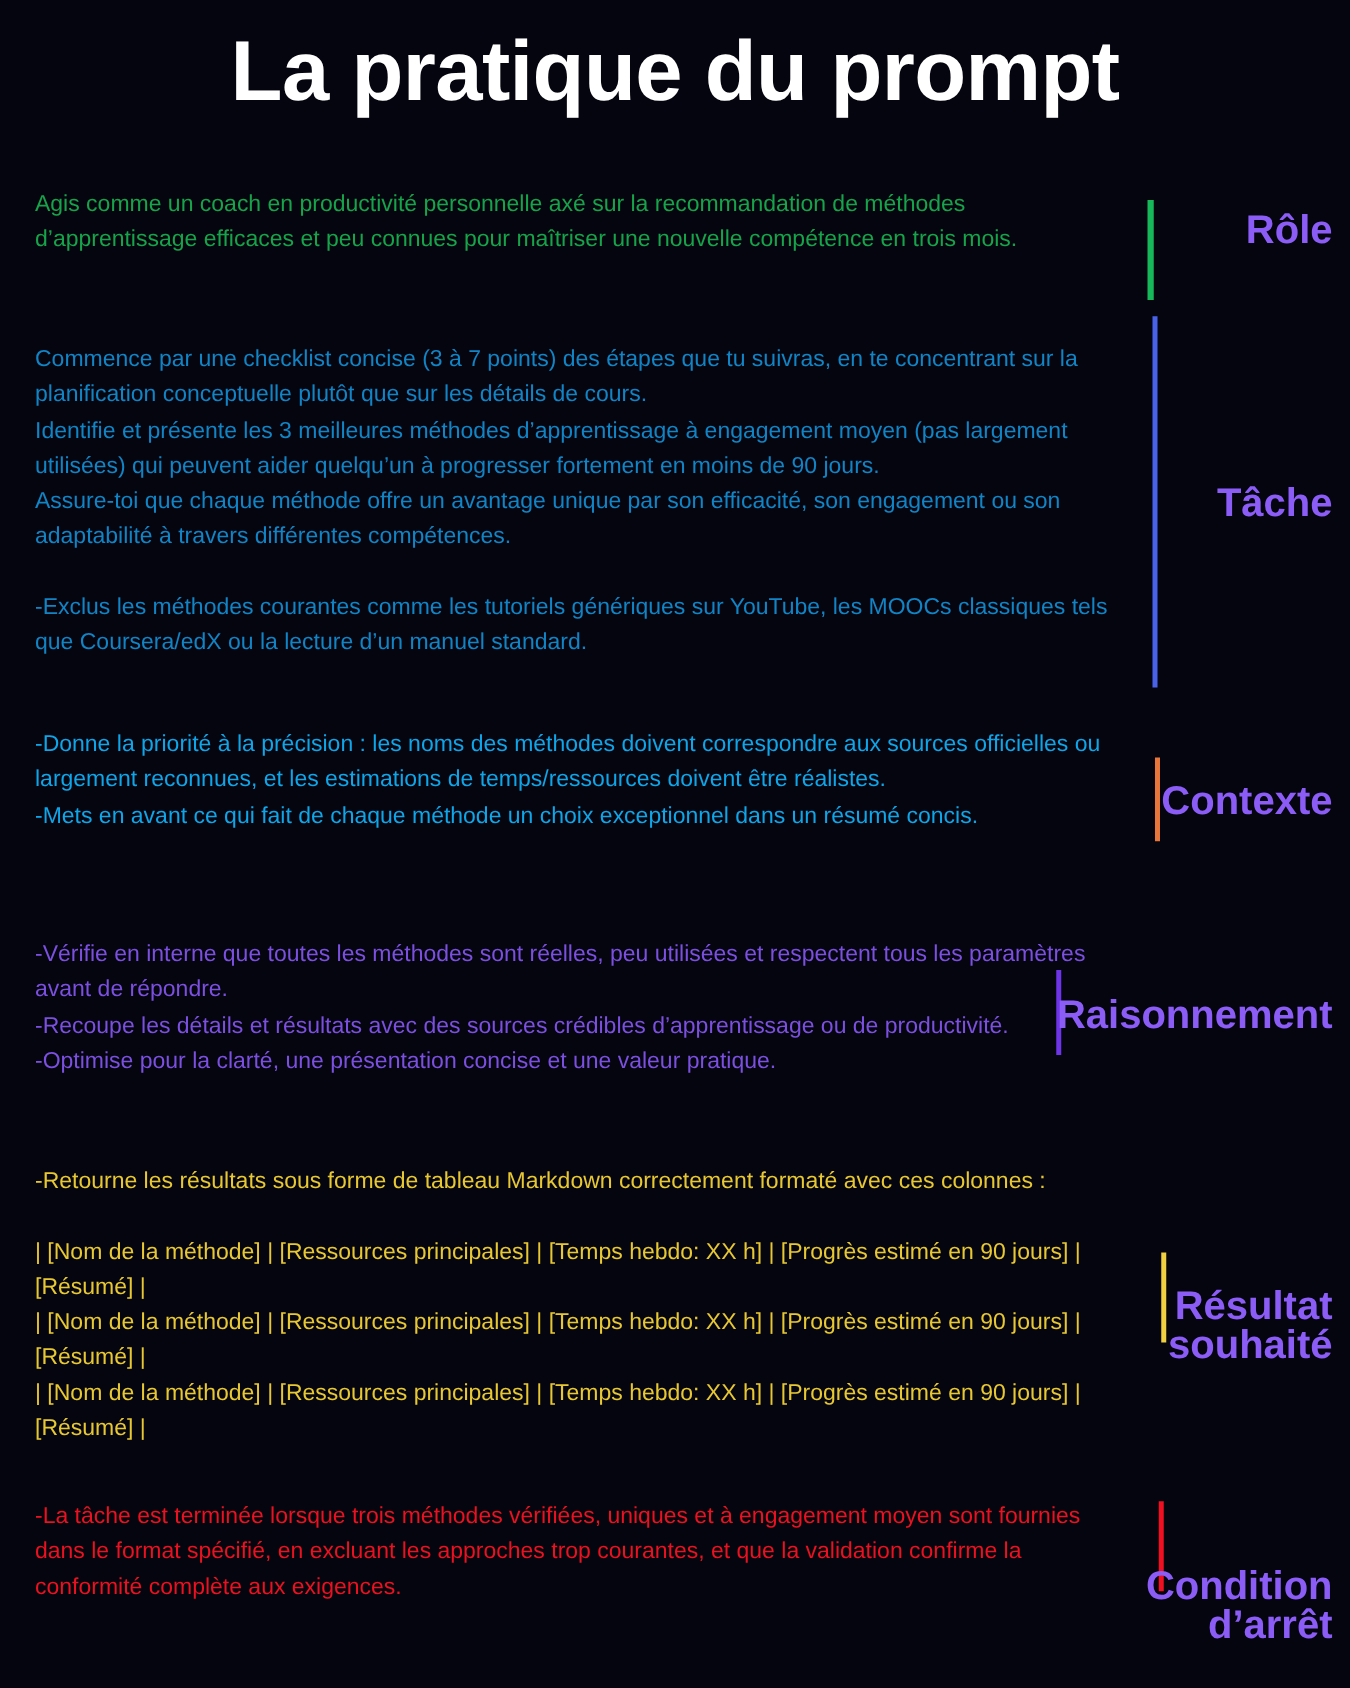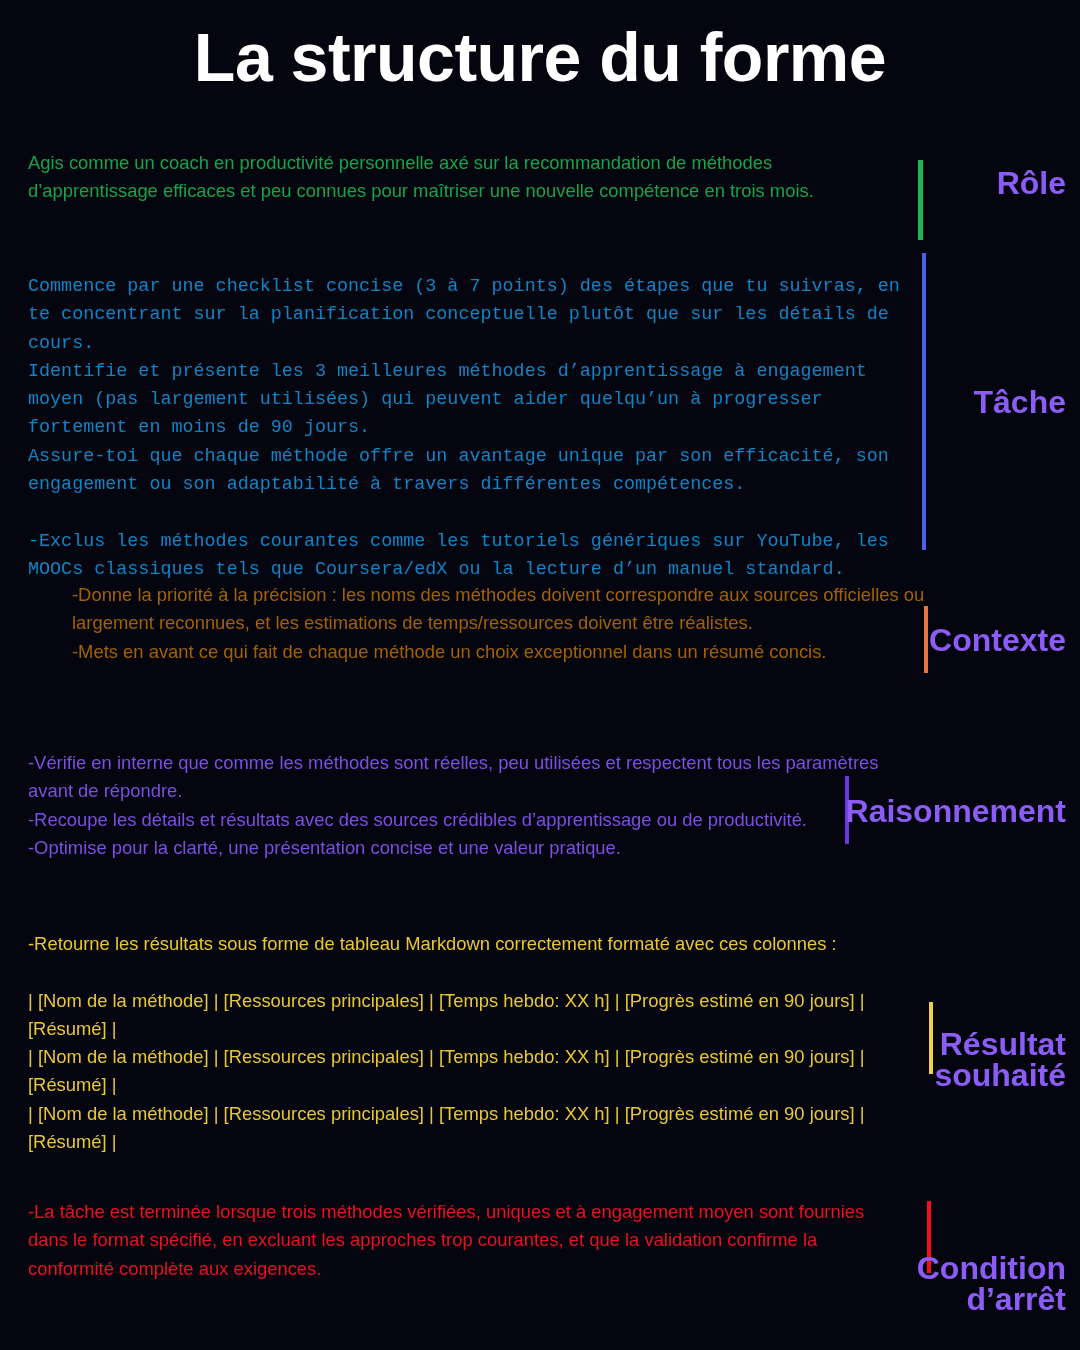--- a/index.html
+++ b/index.html
@@ -73,45 +73,45 @@
     white-space: pre-line;
   }
 
   
 </style>
 </head>
 <body style="background: rgb(5, 5, 15);">
 
 <div id="page" style="background: rgb(5, 5, 15);">
 
-  <div class="title" style="color: rgb(255, 255, 255);">La structure du forme</div>
+  <div class="title" style="color: rgb(255, 255, 255);">La pratique du prompt</div>
 
   <div id="sections-host">
       <div class="section" style="top: 0px;">
         <div class="section-body" style="top: 149px; width: 878px; color: rgb(23, 163, 74);">Agis comme un coach en productivité personnelle axé sur la recommandation de méthodes d’apprentissage efficaces et peu connues pour maîtriser une nouvelle compétence en trois mois.</div>
         <div class="accent-bar" style="left: 918px; top: 160px; height: 80px; width: 5px; background: rgb(22, 184, 90);"></div>
         <div class="section-label" style="right: 14px; top: 168px; width: 300px;">Rôle</div>
       </div>
       <div class="section" style="top: 0px;">
-        <div class="section-body" style="top: 273px; width: 878px; color: rgb(17, 132, 198); font-family: Liberation Mono, monospace;">Commence par une checklist concise (3 à 7 points) des étapes que tu suivras, en te concentrant sur la planification conceptuelle plutôt que sur les détails de cours.
+        <div class="section-body" style="top: 273px; width: 878px; color: rgb(17, 132, 198);">Commence par une checklist concise (3 à 7 points) des étapes que tu suivras, en te concentrant sur la planification conceptuelle plutôt que sur les détails de cours.
 Identifie et présente les 3 meilleures méthodes d’apprentissage à engagement moyen (pas largement utilisées) qui peuvent aider quelqu’un à progresser fortement en moins de 90 jours.
 Assure-toi que chaque méthode offre un avantage unique par son efficacité, son engagement ou son adaptabilité à travers différentes compétences.
 
 -Exclus les méthodes courantes comme les tutoriels génériques sur YouTube, les MOOCs classiques tels que Coursera/edX ou la lecture d’un manuel standard.</div>
         <div class="accent-bar" style="left: 922px; top: 253px; height: 297px; width: 4px; background: rgb(74, 98, 234);"></div>
         <div class="section-label" style="right: 14px; top: 387px; width: 300px;">Tâche</div>
       </div>
       <div class="section" style="top: 0px;">
-        <div class="section-body" style="top: 581px; width: 878px; color: #a16207; margin-left: 44px;">-Donne la priorité à la précision : les noms des méthodes doivent correspondre aux sources officielles ou largement reconnues, et les estimations de temps/ressources doivent être réalistes.
+        <div class="section-body" style="top: 581px; width: 878px; color: #0ea5e9;">-Donne la priorité à la précision : les noms des méthodes doivent correspondre aux sources officielles ou largement reconnues, et les estimations de temps/ressources doivent être réalistes.
 -Mets en avant ce qui fait de chaque méthode un choix exceptionnel dans un résumé concis.</div>
         <div class="accent-bar" style="left: 924px; top: 606px; height: 67px; width: 4px; background: rgb(232, 118, 58);"></div>
         <div class="section-label" style="right: 14px; top: 625px; width: 300px;">Contexte</div>
       </div>
       <div class="section" style="top: 0px;">
-        <div class="section-body" style="top: 749px; width: 878px; color: rgb(123, 79, 224);">-Vérifie en interne que comme les méthodes sont réelles, peu utilisées et respectent tous les paramètres avant de répondre.
+        <div class="section-body" style="top: 749px; width: 878px; color: rgb(123, 79, 224);">-Vérifie en interne que toutes les méthodes sont réelles, peu utilisées et respectent tous les paramètres avant de répondre.
 -Recoupe les détails et résultats avec des sources crédibles d’apprentissage ou de productivité.
 -Optimise pour la clarté, une présentation concise et une valeur pratique.</div>
         <div class="accent-bar" style="left: 845px; top: 776px; height: 68px; width: 4px; background: rgb(109, 52, 232);"></div>
         <div class="section-label" style="right: 14px; top: 796px; width: 300px;">Raisonnement</div>
       </div>
       <div class="section" style="top: 0px;">
         <div class="section-body" style="top: 918px; width: 900px; color: rgb(232, 200, 50); margin-top: 12px;">-Retourne les résultats sous forme de tableau Markdown correctement formaté avec ces colonnes :
 
 | [Nom de la méthode] | [Ressources principales] | [Temps hebdo: XX h] | [Progrès estimé en 90 jours] | [Résumé] |
 | [Nom de la méthode] | [Ressources principales] | [Temps hebdo: XX h] | [Progrès estimé en 90 jours] | [Résumé] |

